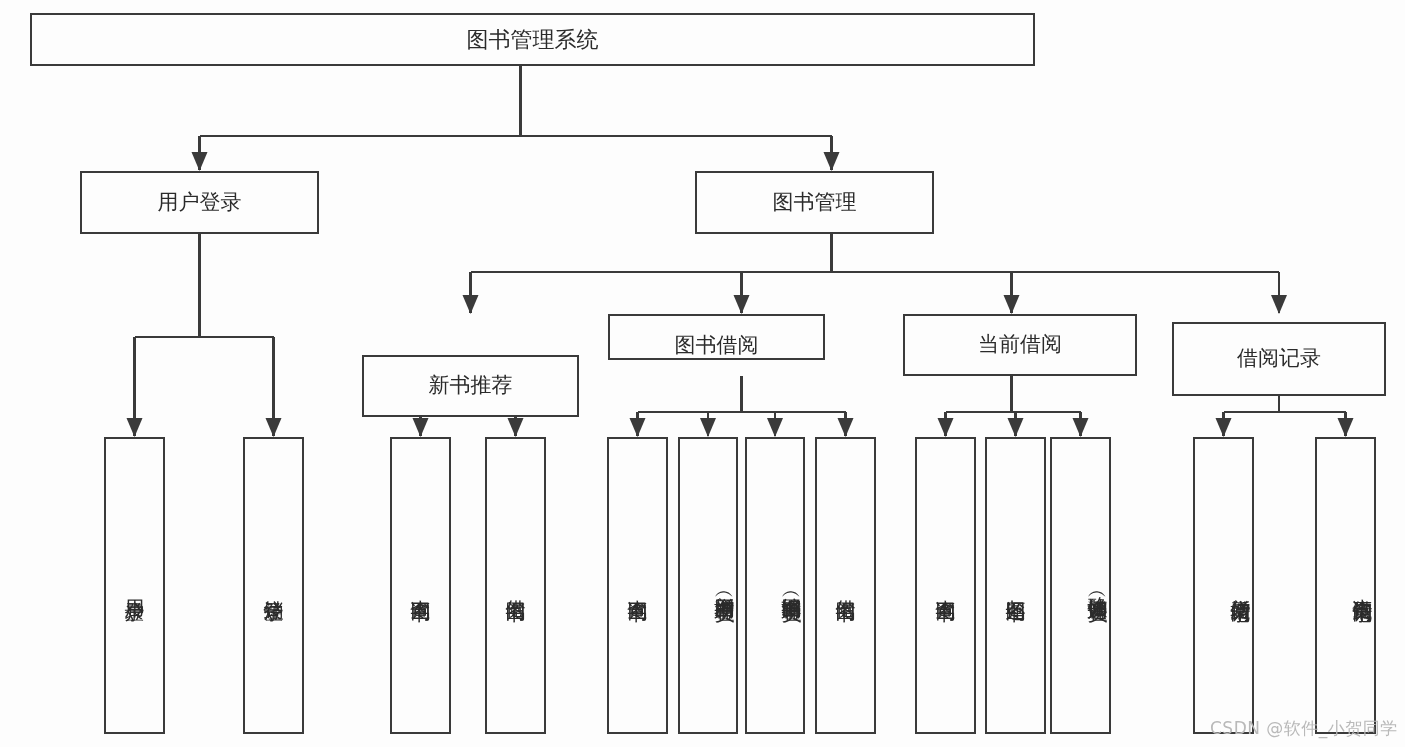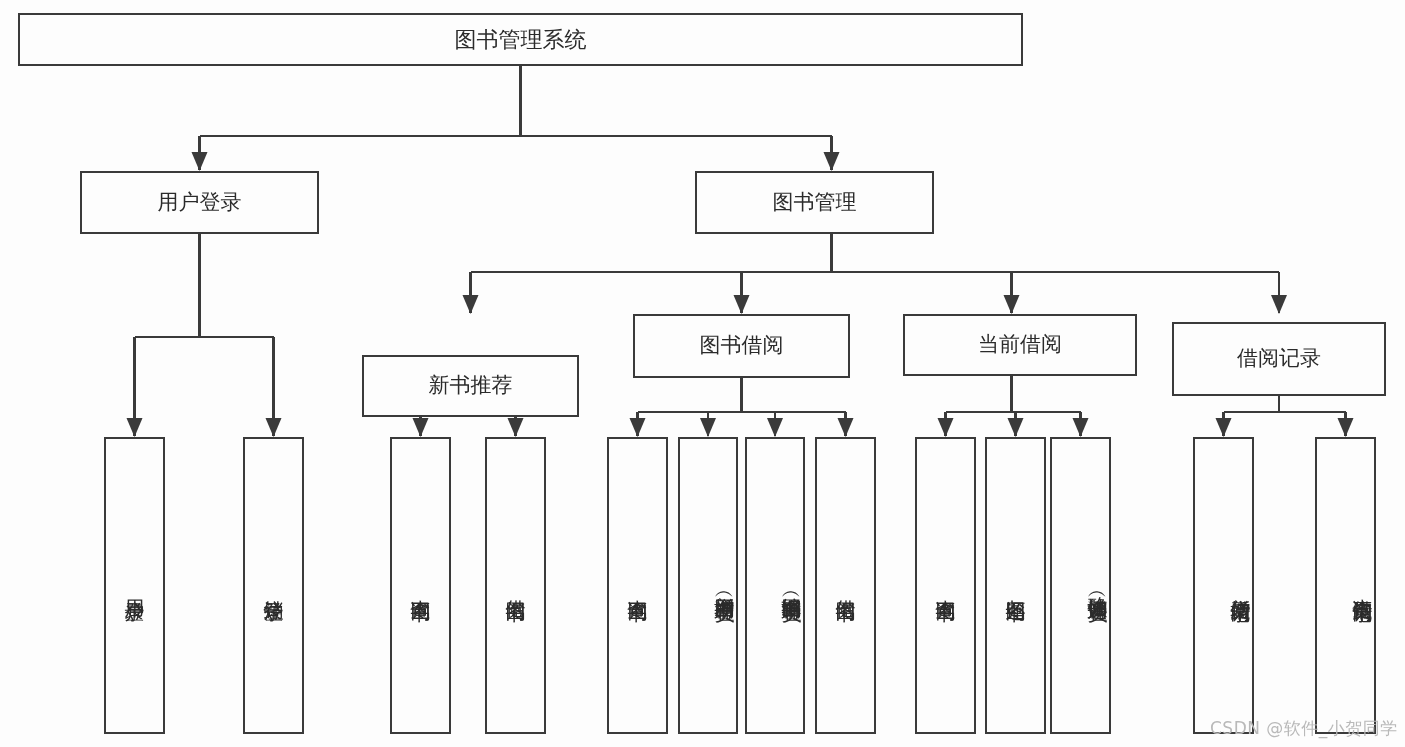--- a/index.html
+++ b/index.html
@@ -116,33 +116,33 @@
       <line x1="1080.5" y1="412" x2="1080.5" y2="436" stroke="#3a3a3a" stroke-width="2.4" shape-rendering="crispEdges"></line>
       <polygon points="1072.5,418 1088.5,418 1080.5,437" fill="#3a3a3a"></polygon>
       <line x1="1279" y1="376" x2="1279" y2="412" stroke="#3a3a3a" stroke-width="2.4" shape-rendering="crispEdges"></line>
       <line x1="1223.5" y1="412" x2="1345.5" y2="412" stroke="#3a3a3a" stroke-width="2.4" shape-rendering="crispEdges"></line>
       <line x1="1223.5" y1="412" x2="1223.5" y2="436" stroke="#3a3a3a" stroke-width="2.4" shape-rendering="crispEdges"></line>
       <polygon points="1215.5,418 1231.5,418 1223.5,437" fill="#3a3a3a"></polygon>
       <line x1="1345.5" y1="412" x2="1345.5" y2="436" stroke="#3a3a3a" stroke-width="2.4" shape-rendering="crispEdges"></line>
       <polygon points="1337.5,418 1353.5,418 1345.5,437" fill="#3a3a3a"></polygon>
     </svg>
   <div id="nodes">
-      <div class="node node-root node-h" style="left: 18px; top: 13px; width: 1005px; height: 53px;">
+      <div class="node node-root node-h" style="left: 30px; top: 13px; width: 1005px; height: 53px;">
         <span>图书管理系统</span>
       </div>
       <div class="node node-h" style="left: 80px; top: 171px; width: 239px; height: 63px;">
         <span>用户登录</span>
       </div>
       <div class="node node-h" style="left: 680px; top: 171px; width: 239px; height: 63px; margin-left: 15px;">
         <span>图书管理</span>
       </div>
       <div class="node node-h" style="left: 362px; top: 314px; width: 217px; height: 62px; margin-top: 41px;">
         <span>新书推荐</span>
       </div>
-      <div class="node node-h" style="left: 633px; top: 314px; width: 217px; height: 64px;">
+      <div class="node node-h" style="left: 608px; top: 314px; width: 217px; height: 46px; align-items: flex-end;">
         <span>图书借阅</span>
       </div>
       <div class="node node-h" style="left: 903px; top: 314px; width: 234px; height: 62px;">
         <span>当前借阅</span>
       </div>
       <div class="node node-h" style="left: 1172px; top: 322px; width: 214px; height: 74px;">
         <span>借阅记录</span>
       </div>
       <div class="node node-v center-v" style="left: 104px; top: 437px; width: 61px; height: 297px;">
         <span>用户登录</span>

